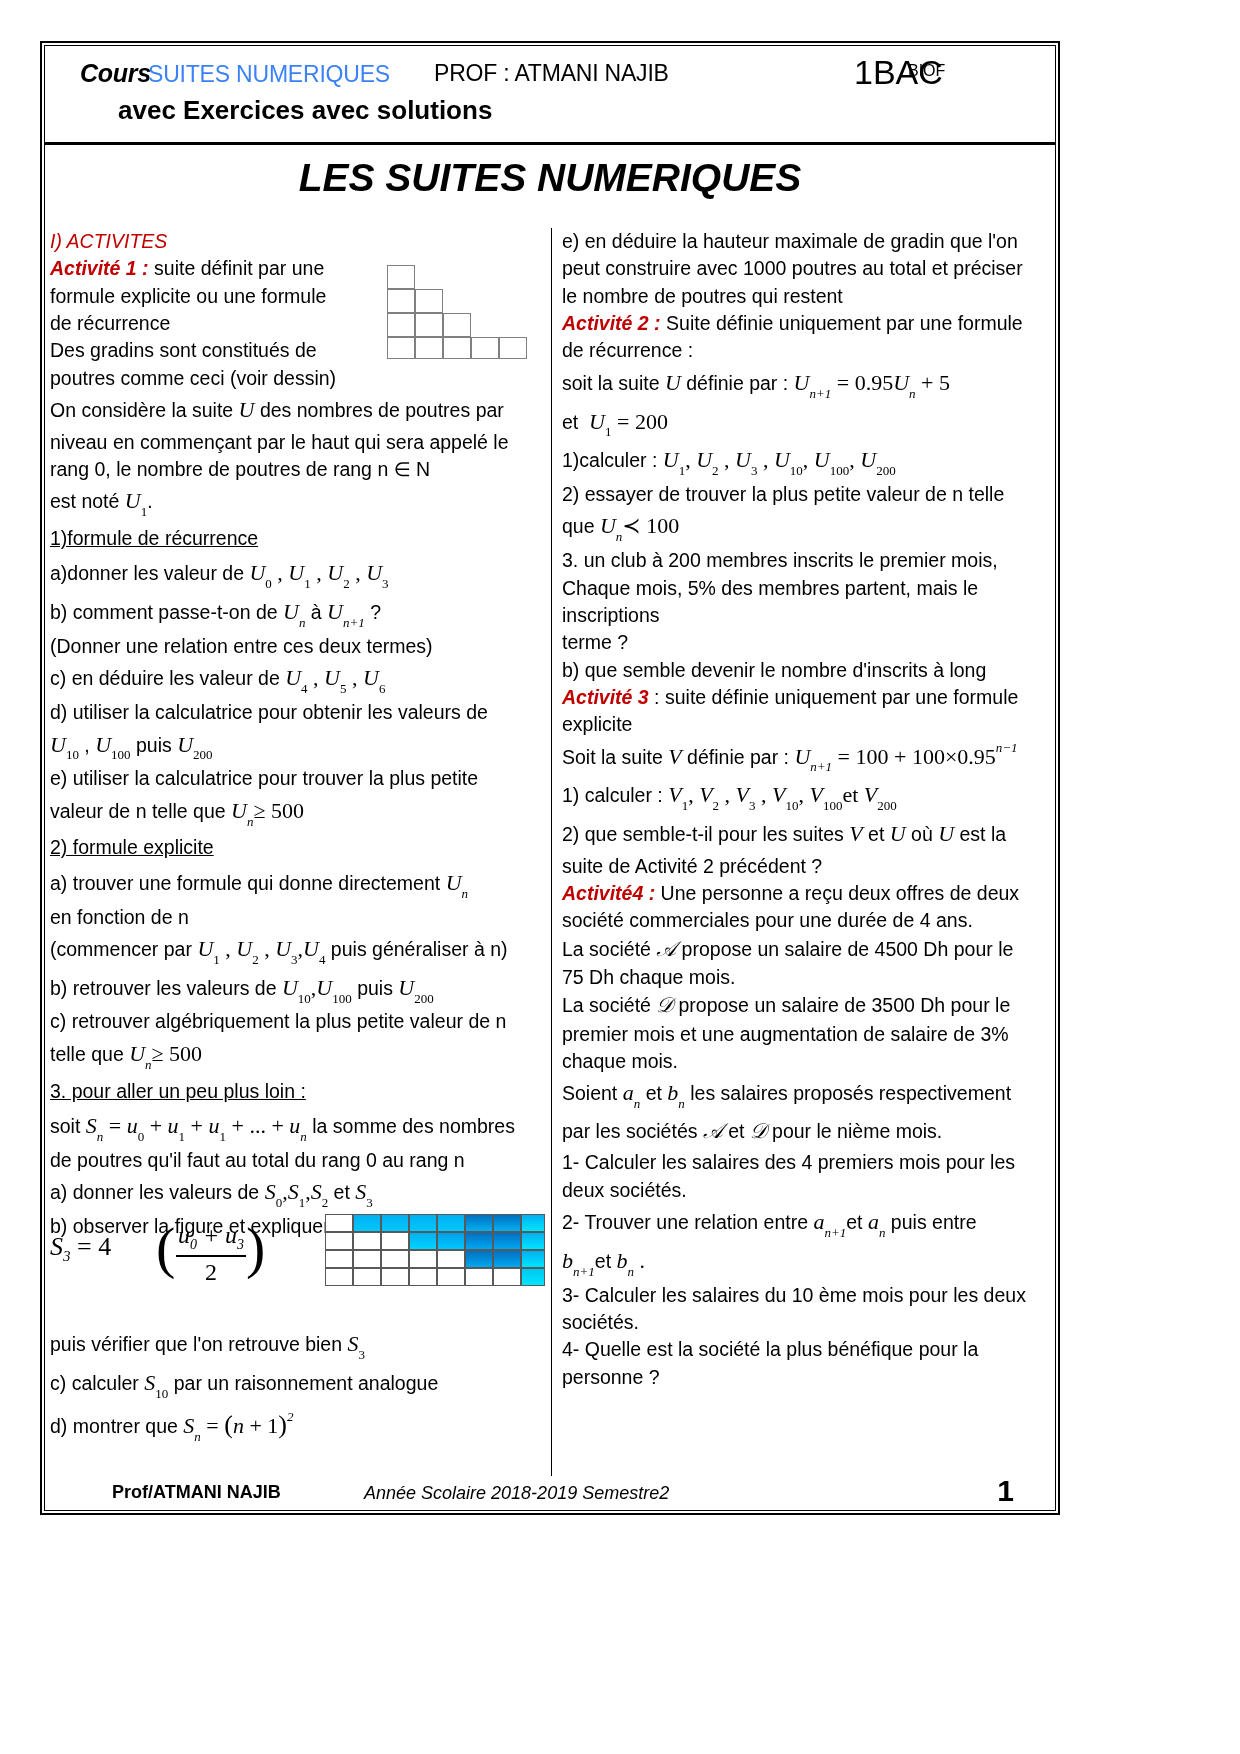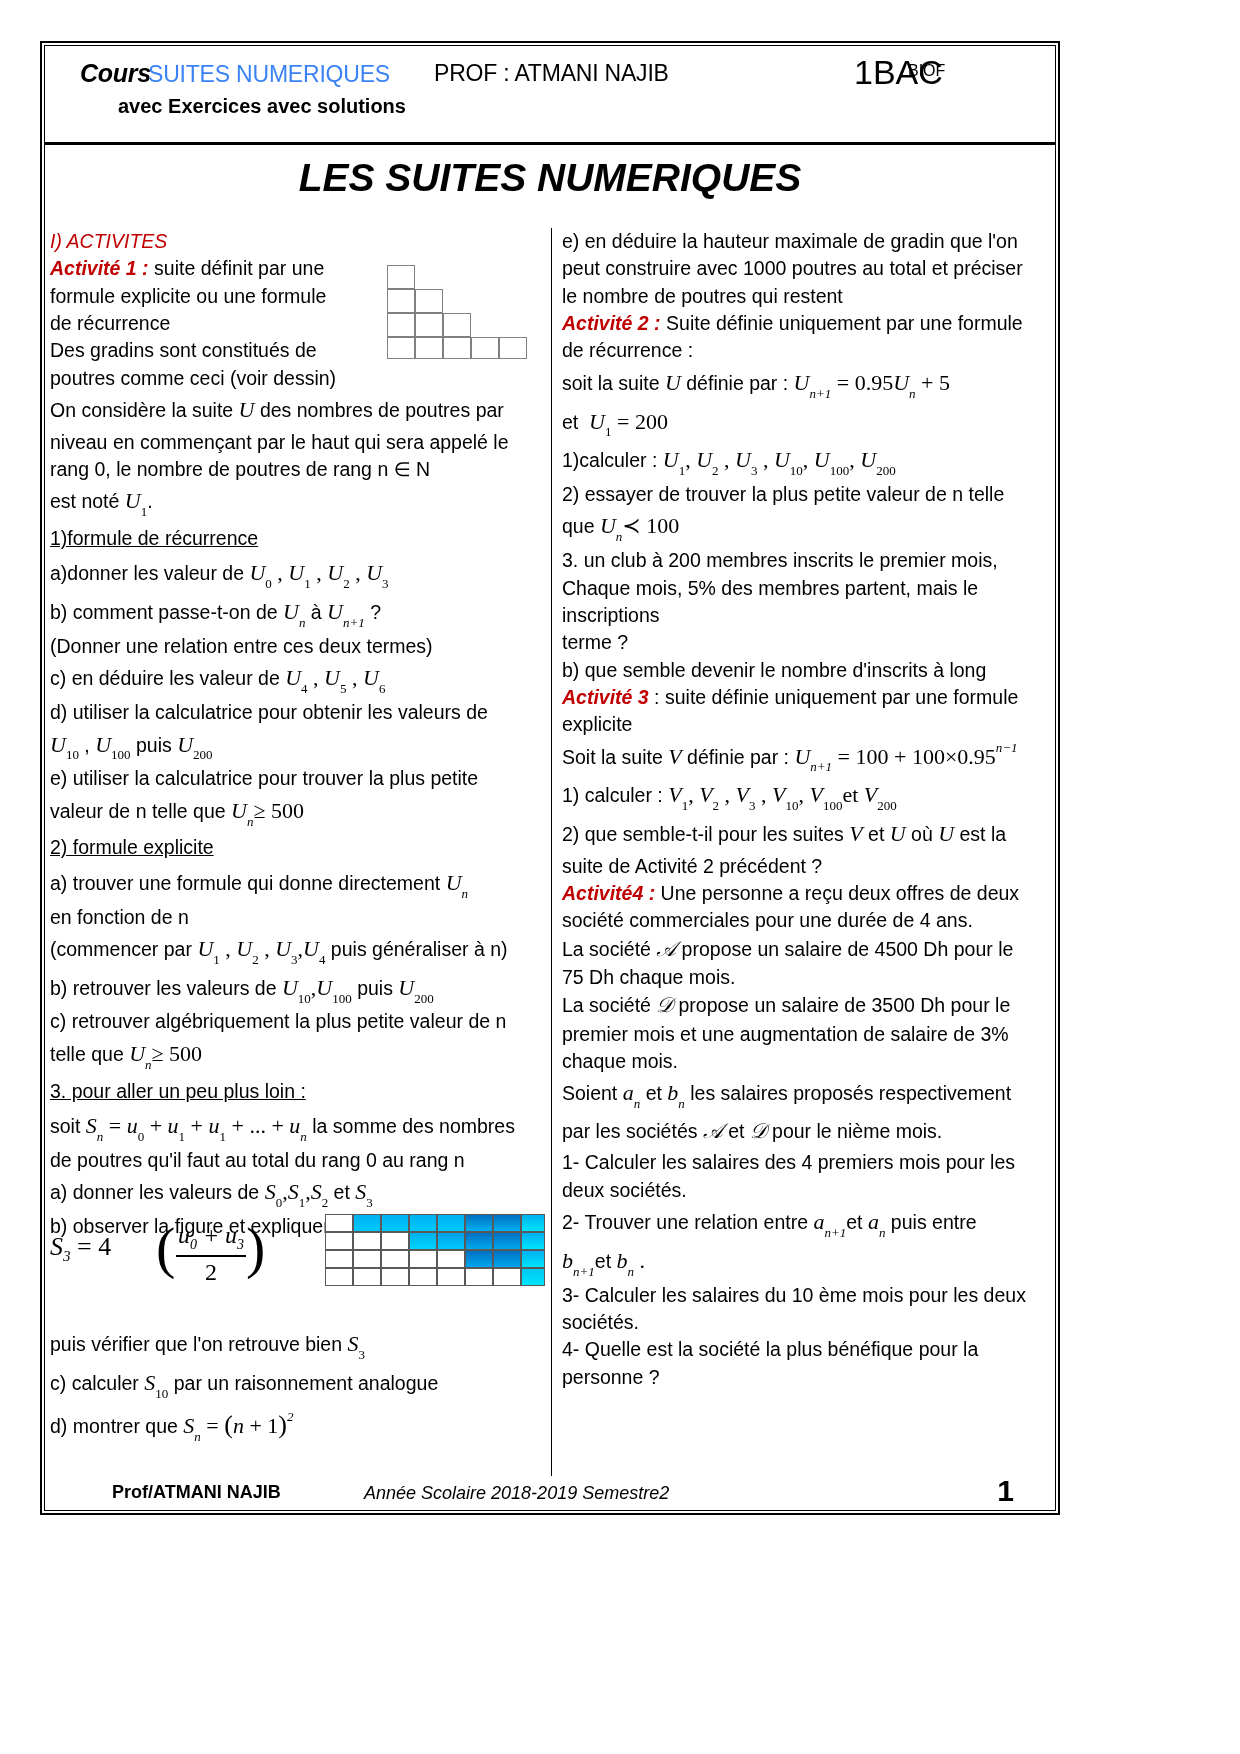--- a/index.html
+++ b/index.html
@@ -93,21 +93,21 @@
     position: absolute;
     left: 864px;
     top: 3px;
     font-size: 16px;
     white-space: nowrap;
   }
   .header-row2 {
     position: absolute;
     left: 74px;
     top: 50px;
-    font-size: 20px;
+    font-size: 26px;
     font-weight: bold;
     white-space: nowrap;
   }
   
   .doc-title {
     position: absolute;
     left: 44px;
     top: 156px;
     width: 1012px;
     text-align: center;

